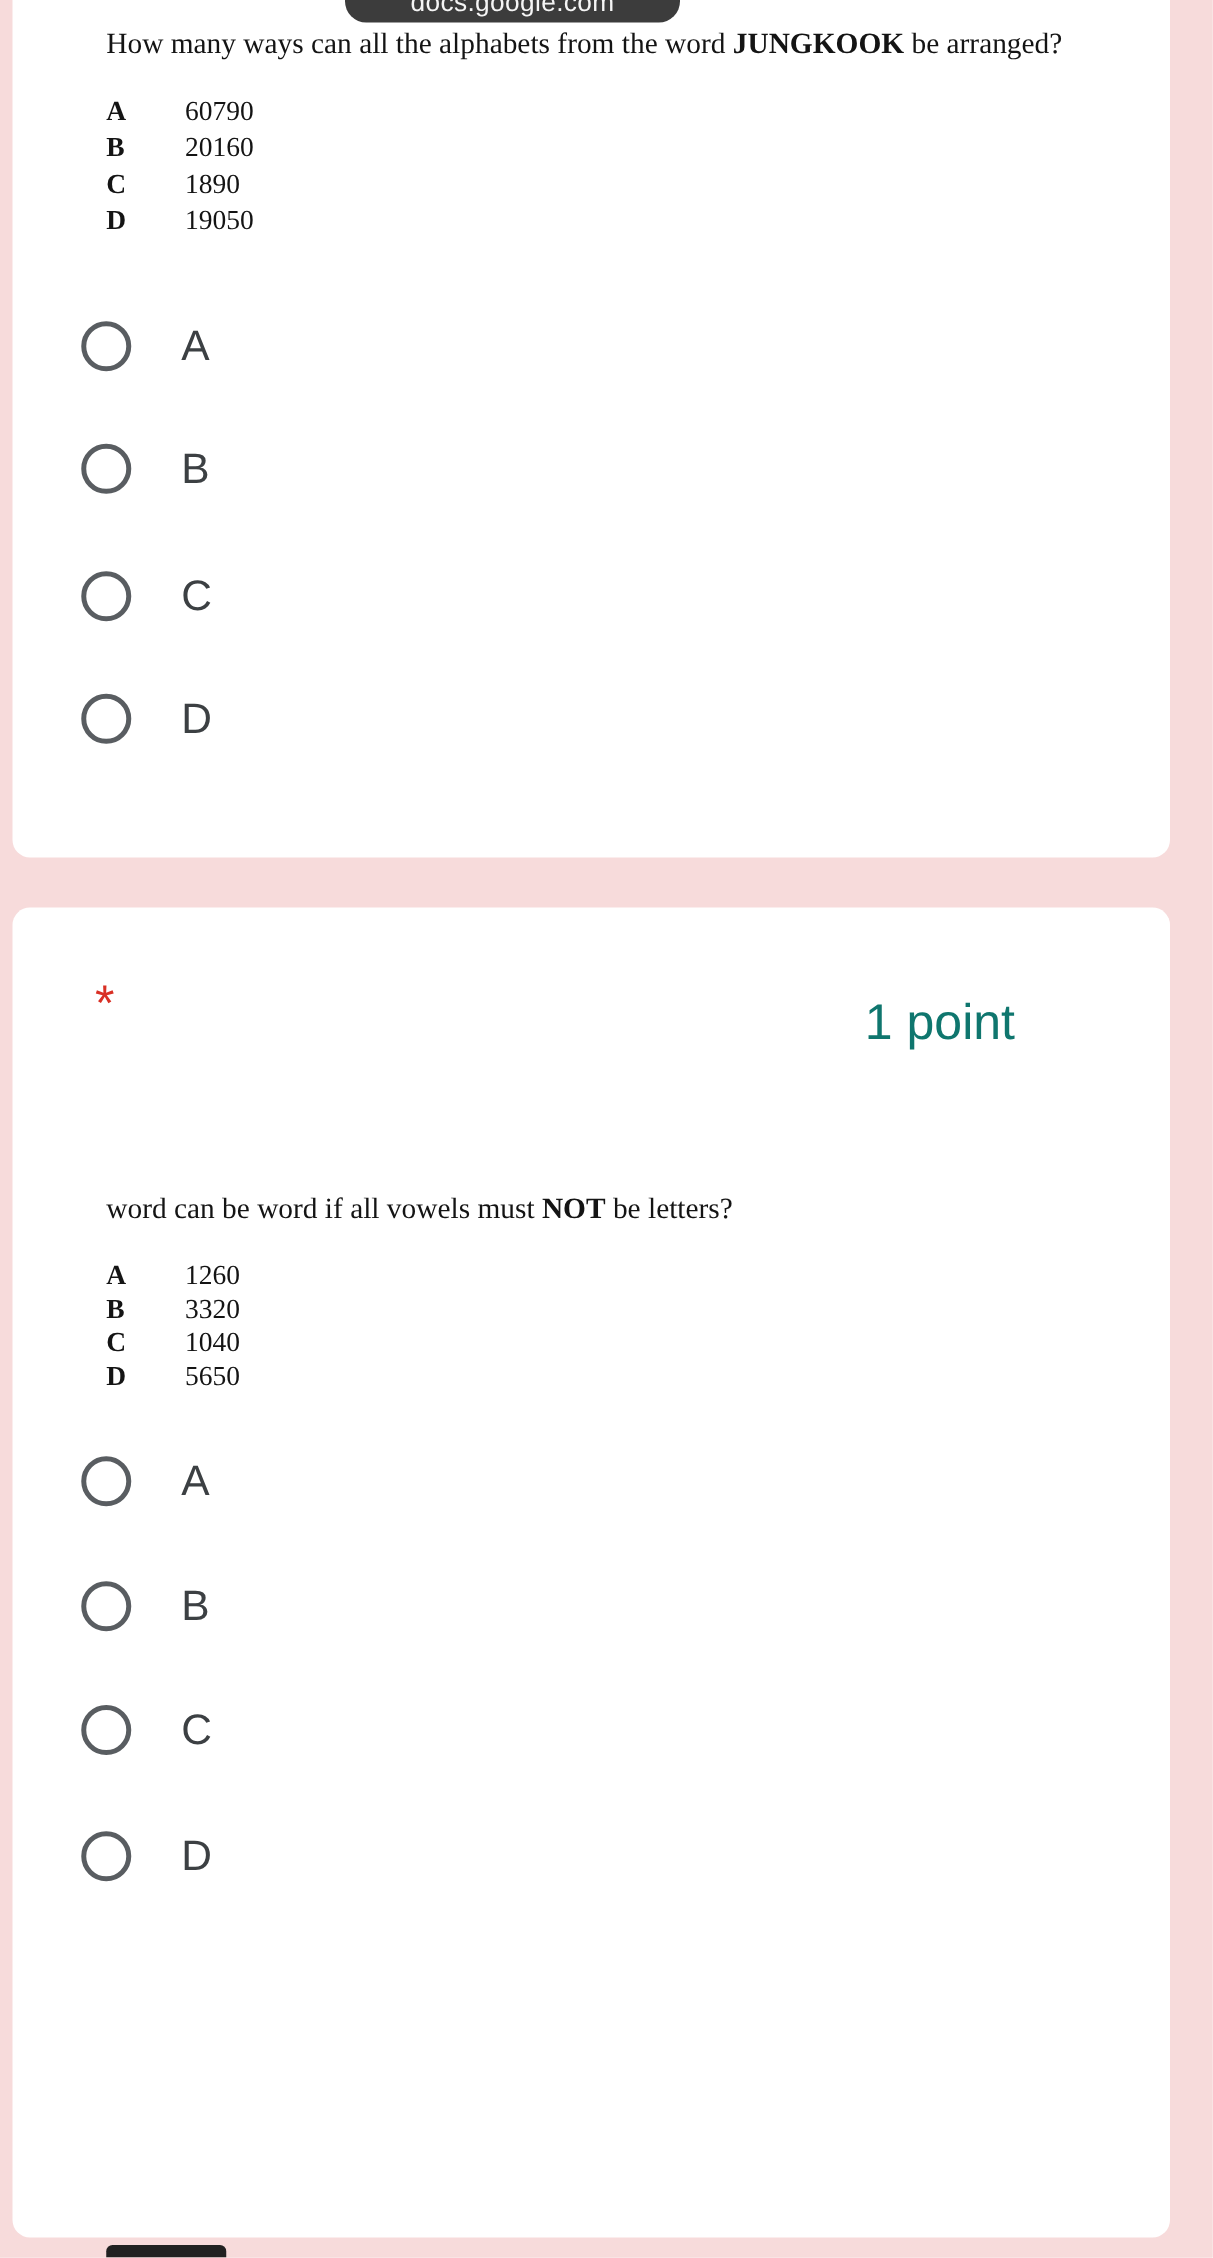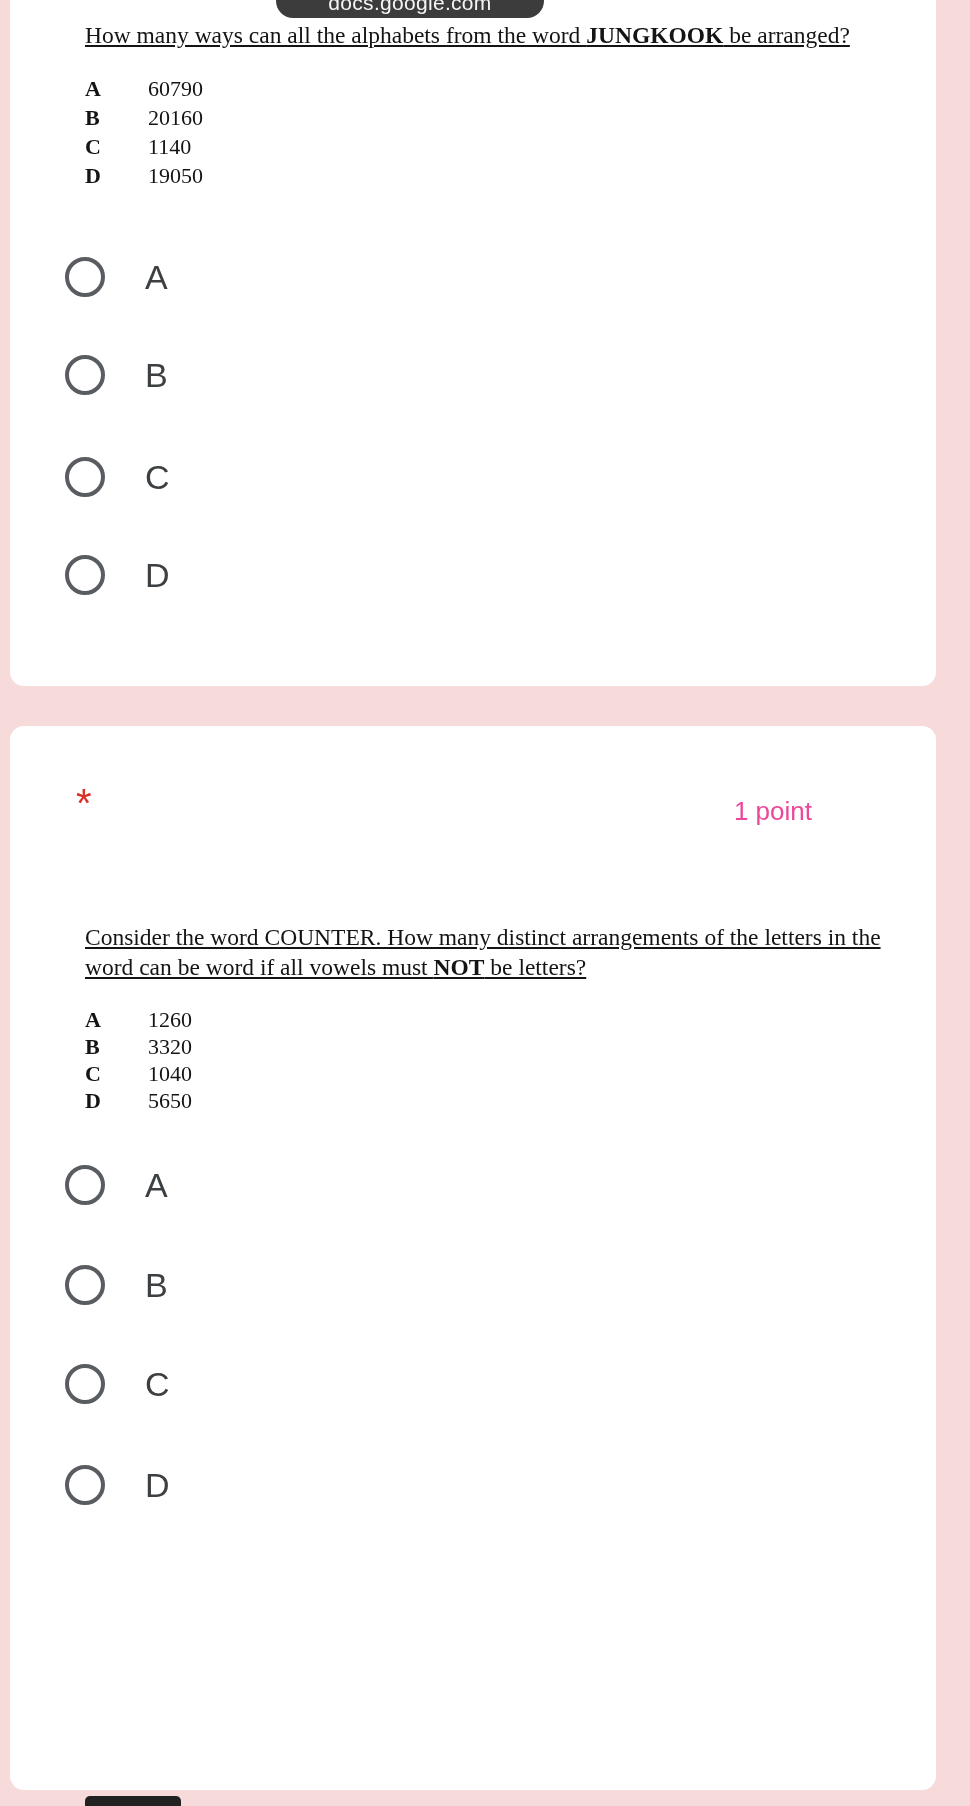--- a/index.html
+++ b/index.html
@@ -43,21 +43,20 @@
     letter-spacing: 0.3px;
   }
 
   .q-text {
     position: absolute;
     font-family: "Liberation Serif", serif;
     font-size: 23.5px;
     color: #141414;
     white-space: nowrap;
     line-height: 30px;
-    text-decoration: underline;
   }
   .q-text b { font-weight: bold; }
 
   .key-table {
     position: absolute;
     font-family: "Liberation Serif", serif;
     font-size: 22px;
     color: #141414;
     border-collapse: collapse;
   }
@@ -94,22 +93,22 @@
     left: 66px;
     top: 55px;
     color: #d93025;
     font-size: 40px;
     font-family: "Liberation Sans", sans-serif;
   }
   .points-label {
     position: absolute;
     right: 124px;
     top: 70px;
-    font-size: 26px;
-    color: #ec4899;
+    font-size: 40px;
+    color: #0f766e;
   }
 
   .partial-bottom {
     position: absolute;
     left: 85px;
     top: 1796px;
     width: 96px;
     height: 10px;
     background: #212121;
     border-radius: 5px 5px 0 0;
@@ -131,21 +130,21 @@
           <tr class="key-row">
         <td class="key-letter">A</td>
         <td>60790</td>
       </tr>
       <tr class="key-row">
         <td class="key-letter">B</td>
         <td>20160</td>
       </tr>
       <tr class="key-row">
         <td class="key-letter">C</td>
-        <td>1140</td>
+        <td>1890</td>
       </tr>
       <tr class="key-row">
         <td class="key-letter">D</td>
         <td>19050</td>
       </tr>
     </tbody>
       </table>
 
     <div class="radio-row" style="top:283px;">
       <div class="radio-circle"></div>
@@ -169,21 +168,21 @@
   <div class="url-pill">
     <span>docs.google.com</span>
   </div>
 
   <div class="card" id="card-2">
 
     <div class="required-asterisk">*</div>
     <div class="points-label">1 point</div>
 
     <div class="q-text" style="left:75px; top:196px;">
-      <span>Consider the word COUNTER. How many distinct arrangements of the letters in the</span><br>
+      <br>
       <span>word can be word if all vowels must </span><b>NOT</b><span> be letters?</span>
     </div>
 
     <table class="key-table" style="left:75px; top:281px;">
       <tbody>
           <tr class="key-row-sm">
         <td class="key-letter">A</td>
         <td>1260</td>
       </tr>
       <tr class="key-row-sm">

